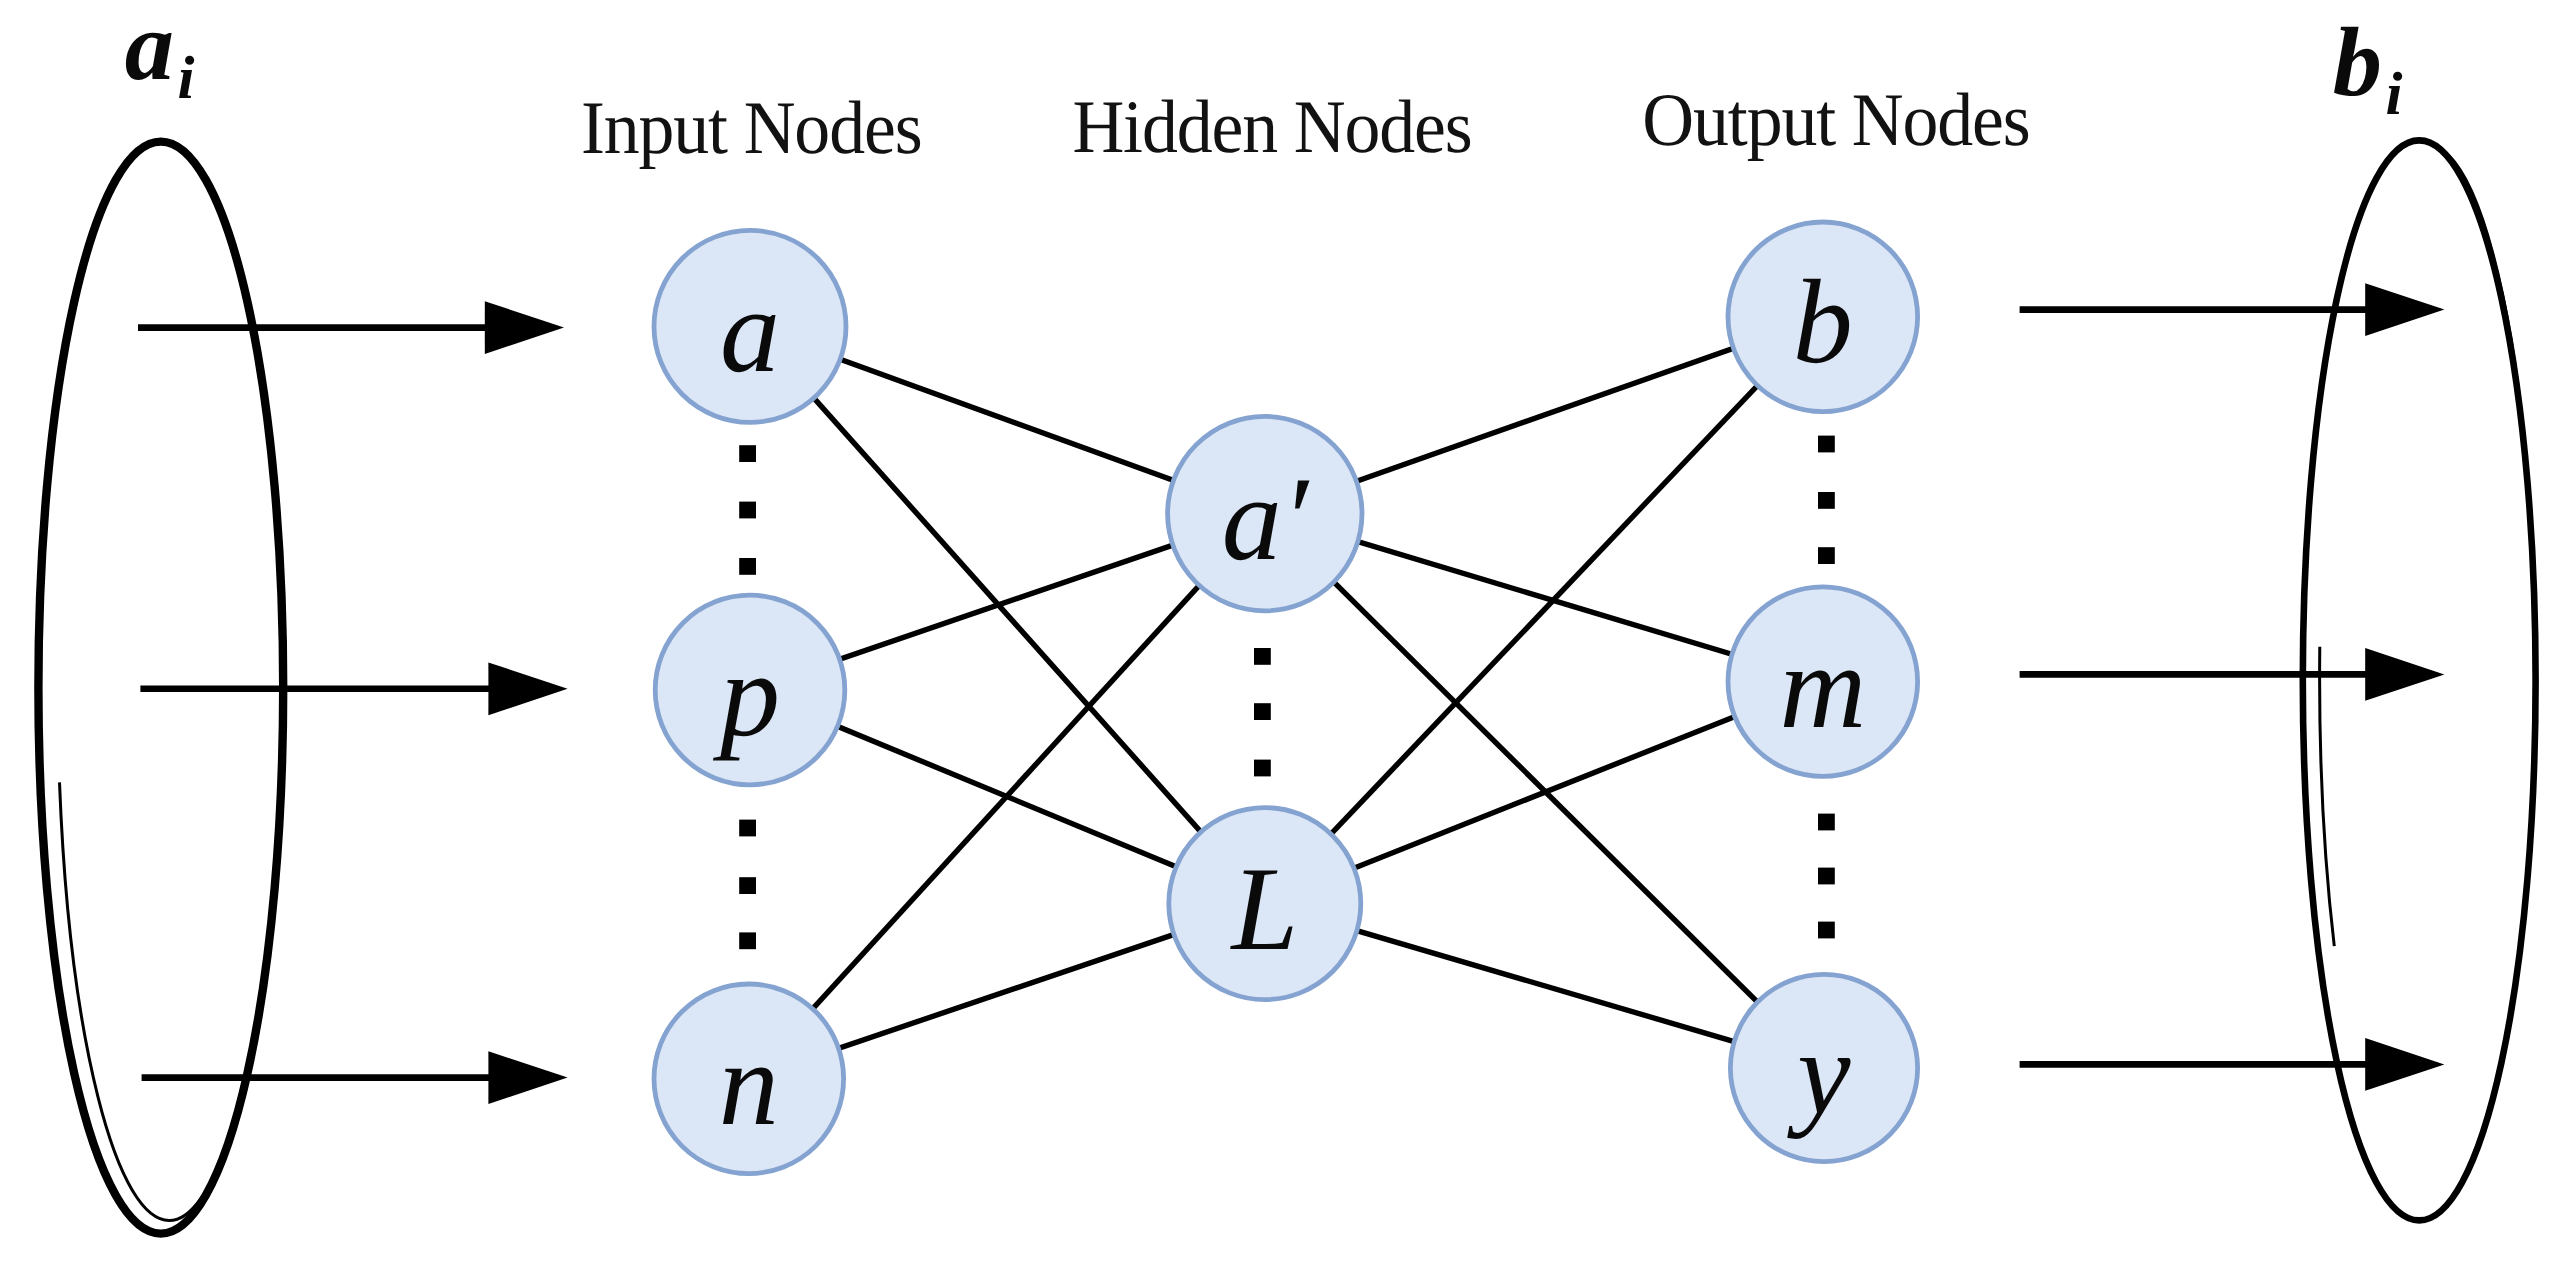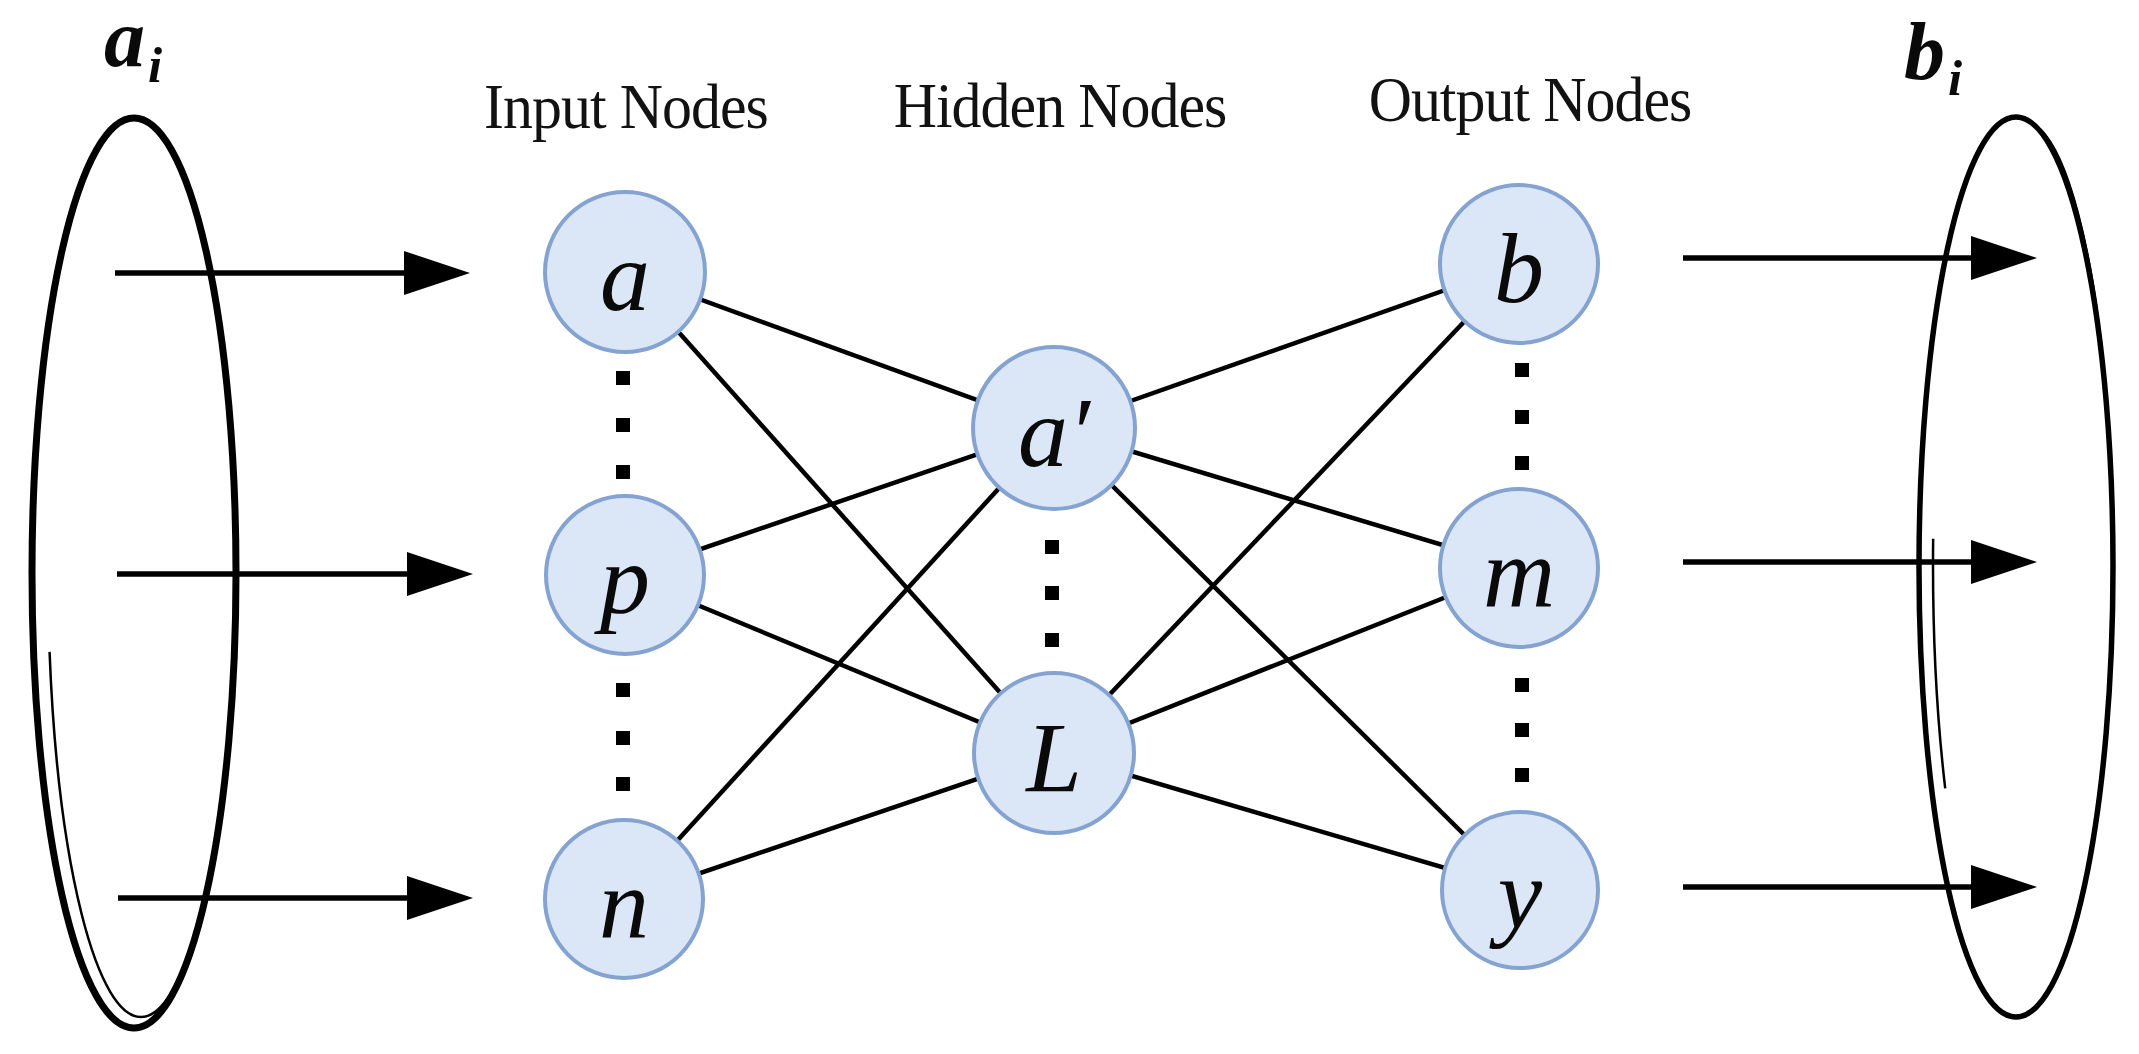--- a/index.html
+++ b/index.html
@@ -32,21 +32,21 @@
     font-style: italic;
     color: #0a0a0a;
     white-space: nowrap;
   }
   .set-label .sub {
     font-size: 0.62em;
     vertical-align: -0.32em;
     margin-left: 3px;
   }
   .set-label-left  { left: 133px;  top: 43px; text-align: center; }
-  .set-label-right { left: 1933px; top: 56px; }
+  .set-label-right { left: 1973px; top: 56px; }
 </style>
 </head>
 <body>
 
 <div class="stage">
 
   <svg id="net-svg" width="2139" height="1054" viewBox="0 0 2139 1054">
       <g>
         <line x1="625" y1="272" x2="1054" y2="428" stroke="#000000" stroke-width="4.5"></line>
         <line x1="625" y1="272" x2="1054" y2="753" stroke="#000000" stroke-width="4.5"></line>

